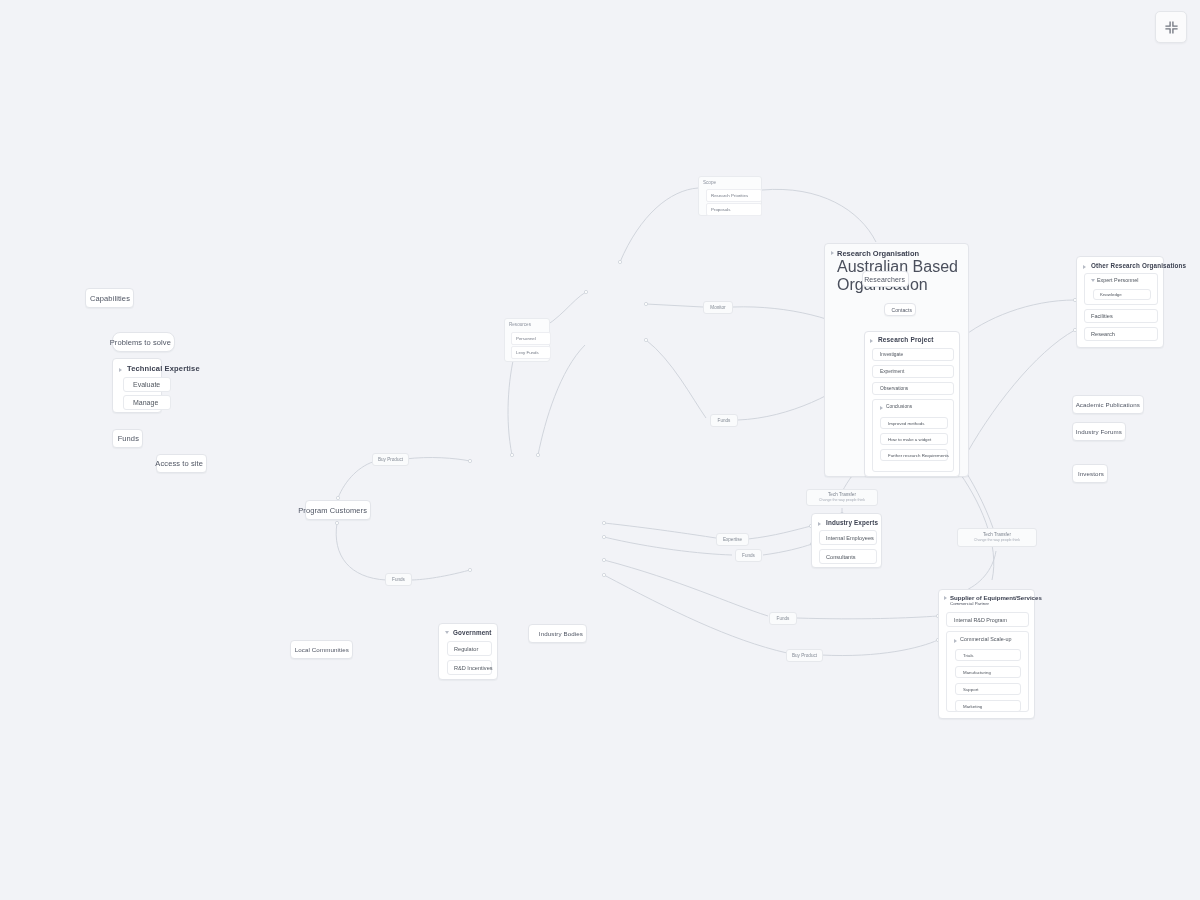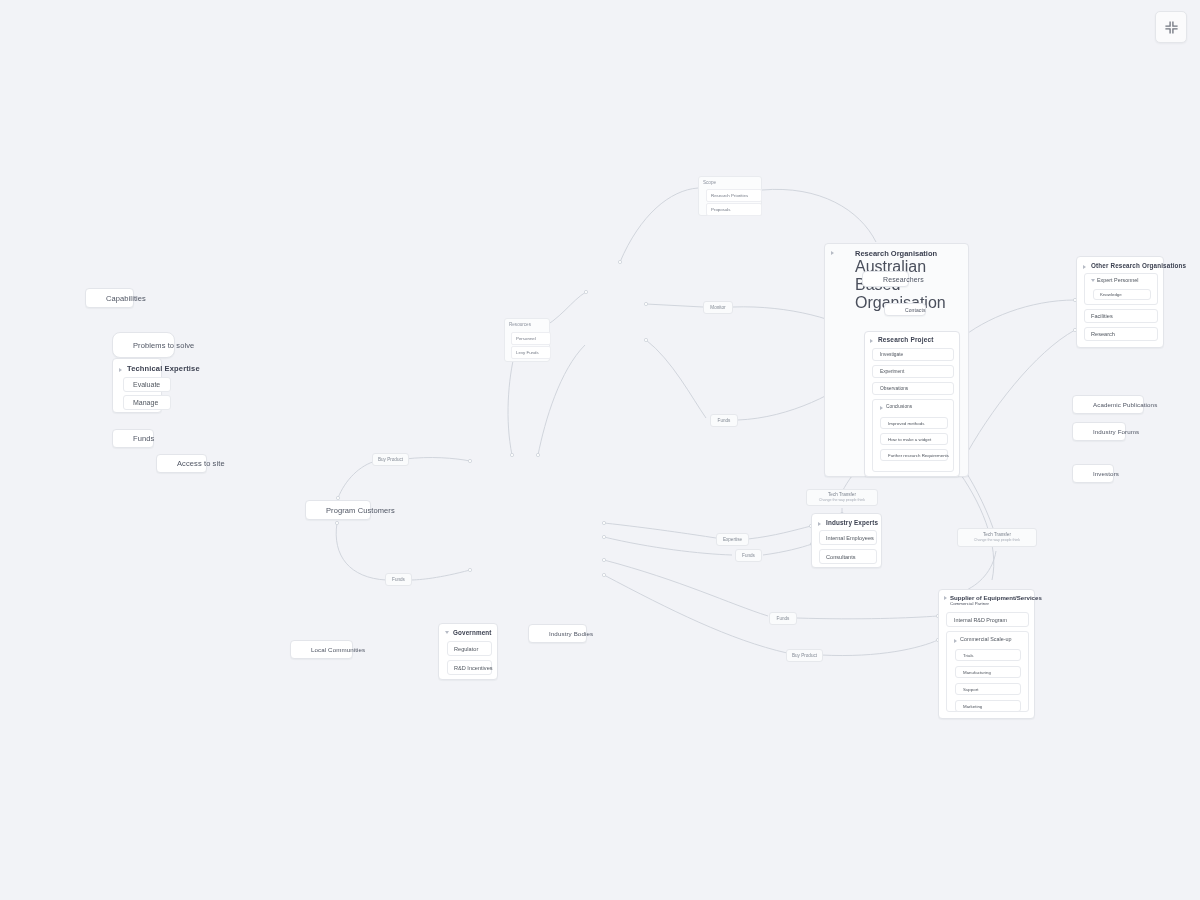--- a/index.html
+++ b/index.html
@@ -18,22 +18,22 @@
   
   .node{
     position:absolute;
     background:#ffffff;
     border:1px solid #e3e5ea;
     border-radius:4px;
     box-sizing:border-box;
     box-shadow:0 1px 1px rgba(35,40,60,.04);
   }
   .node.leaf{
-    display:flex;align-items:center;justify-content:flex-start;
-    padding:0 20px;
+    display:flex;align-items:center;justify-content:flex-end;
+    padding:0 3px;
     font-size:7.5px;
     letter-spacing:.1px;
     color:#4f5563;
     white-space:nowrap;
   }
   .node.group{background:#ffffff;}
   .node.shell{background:#fafbfc;}
   .grp-head{
     display:flex;align-items:center;
     gap:3px;
@@ -214,21 +214,21 @@
       <circle cx="1075" cy="330" r="1.6"></circle>
       <circle cx="337" cy="523" r="1.6"></circle>
       <circle cx="338" cy="498" r="1.6"></circle>
     </g>
   </svg>
 
   <div class="node leaf" style="left:85px;top:288px;width:49px;height:20px;">
     <span>Capabilities</span>
   </div>
 
-  <div class="node leaf" style="left:112px;top:332px;width:63px;height:26px;border-radius:8px;">
+  <div class="node leaf" style="left:112px;top:332px;width:63px;height:20px;border-radius:8px;">
     <span>Problems to solve</span>
   </div>
 
   <div class="node group" style="left:112px;top:358px;width:50px;height:55px;">
     <div class="grp-head">
       <span class="caret"></span>
       <span>Technical Expertise</span>
     </div>
     <div class="child" style="left:10px;top:18px;width:48px;height:15px;">
       <span>Evaluate</span>
@@ -267,21 +267,21 @@
     <div class="mi" style="left:7px;top:12px;width:50px;height:11px;">
       <span>Research Priorities</span>
     </div>
     <div class="mi" style="left:7px;top:26px;width:50px;height:11px;">
       <span>Proposals</span>
     </div>
   </div>
 
   <div class="node shell" style="left:824px;top:243px;width:145px;height:234px;">
     <div class="grp-head-wrap">
-      <div style="display:flex;gap:19px;align-items:flex-start;">
+      <div style="display:flex;gap:1px;align-items:flex-start;">
         <span class="caret"></span>
         <div>
           <div class="ttl">Research Organisation</div>
           <div class="sub">Australian Based Organisation</div>
         </div>
       </div>
     </div>
   </div>
 
   <div class="node leaf" style="left:862px;top:271px;width:47px;height:16px;font-size:7px;">

